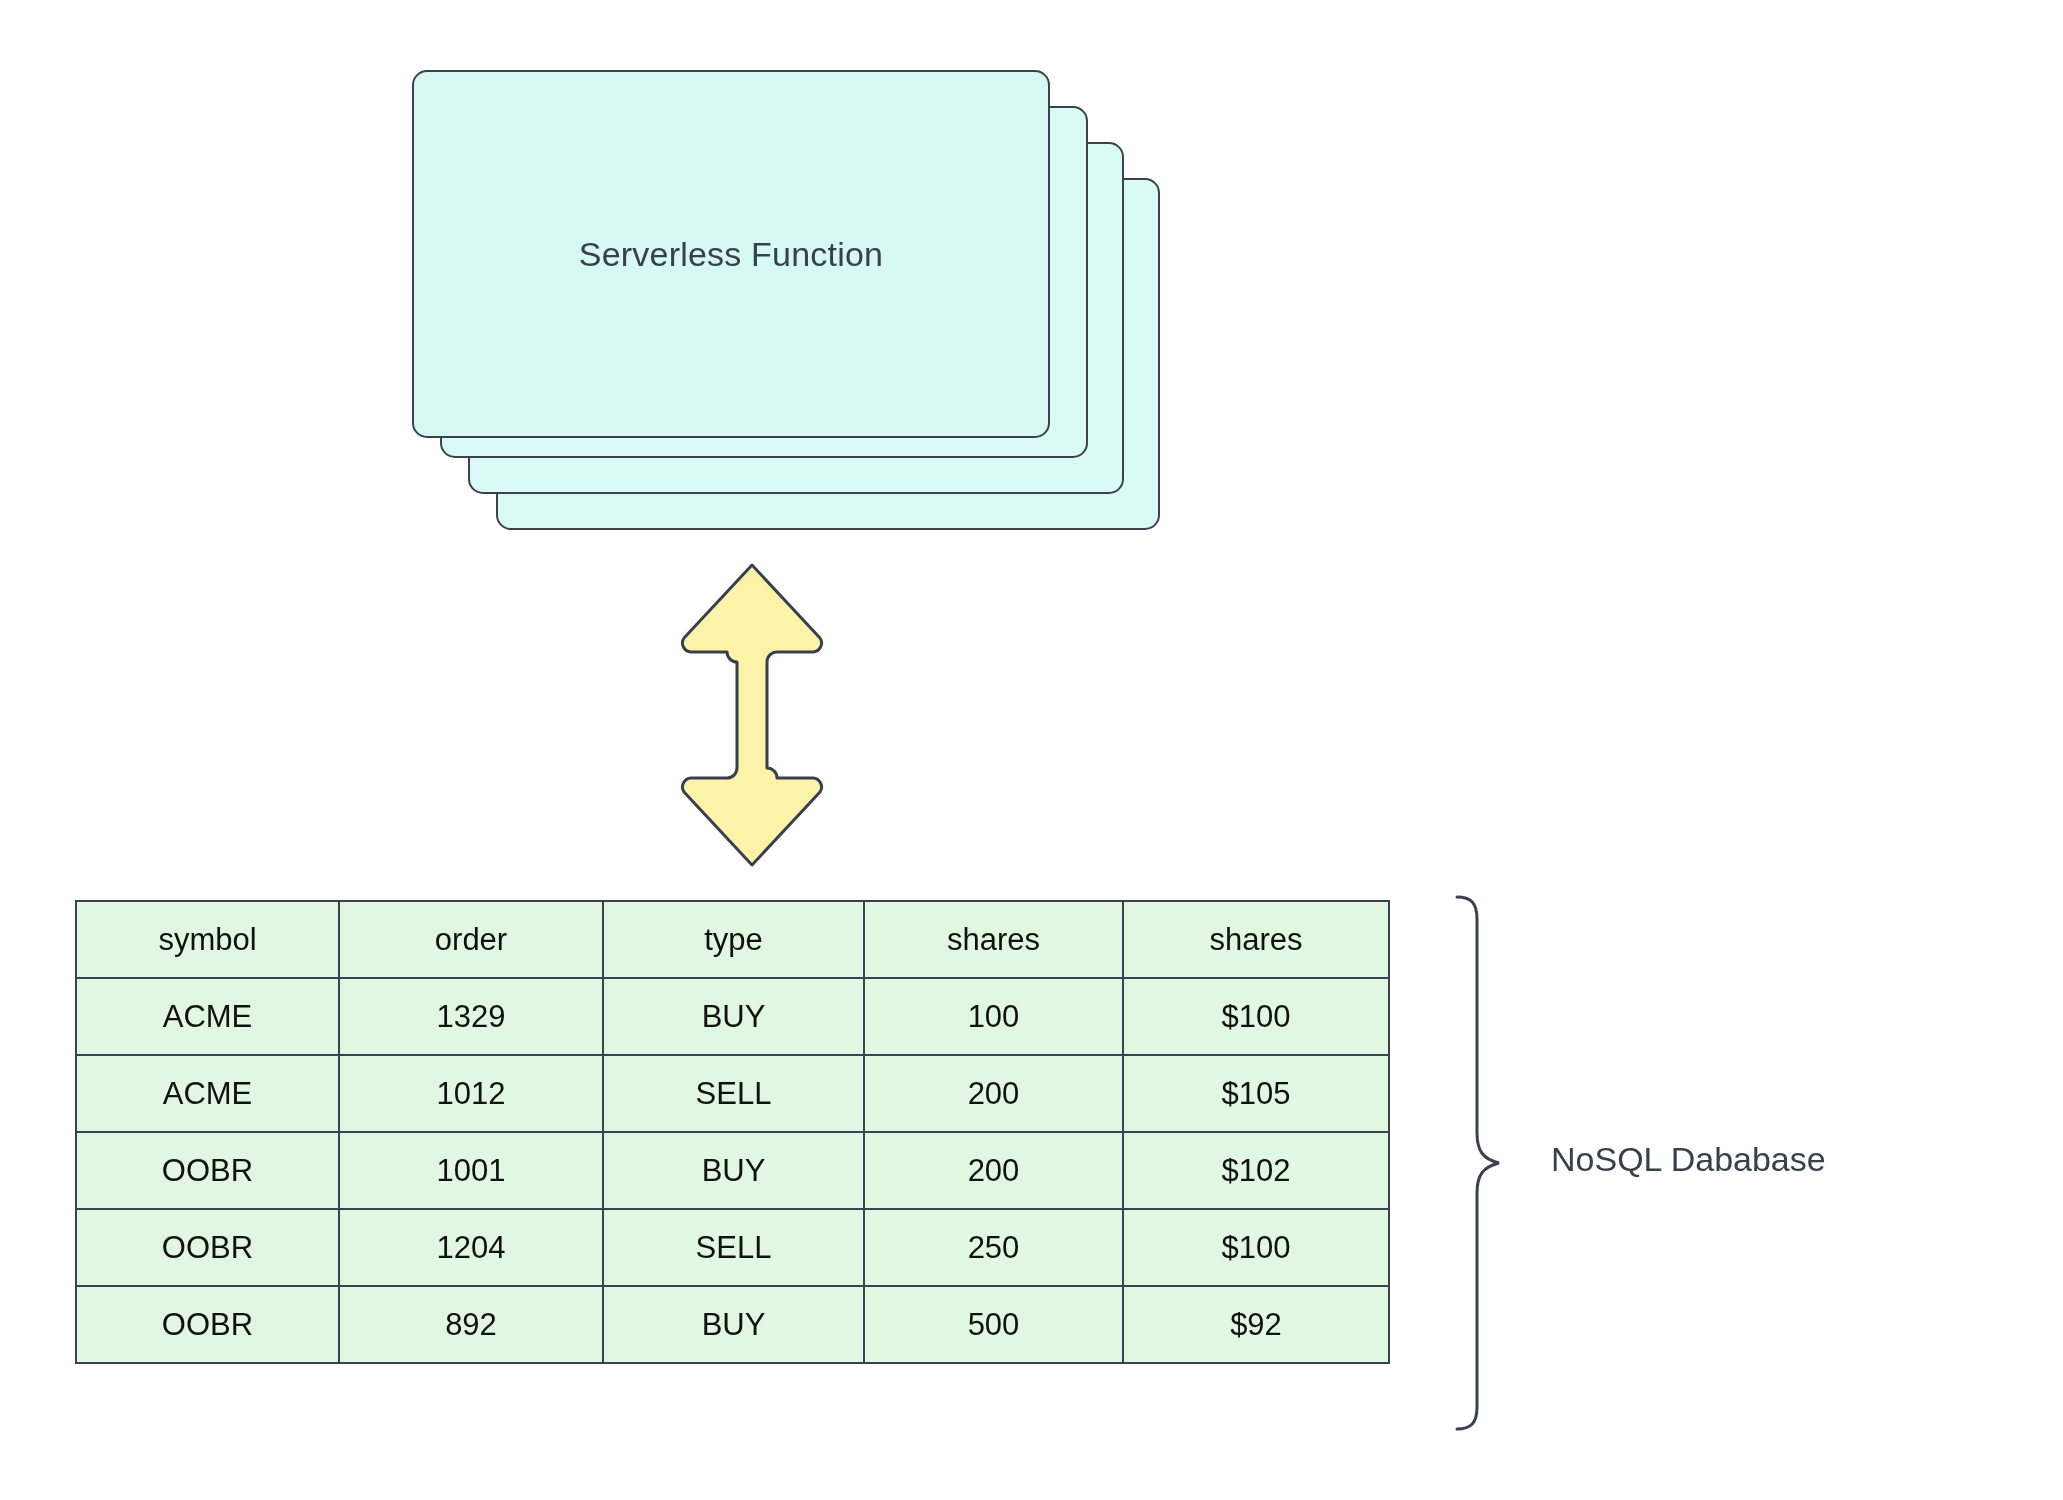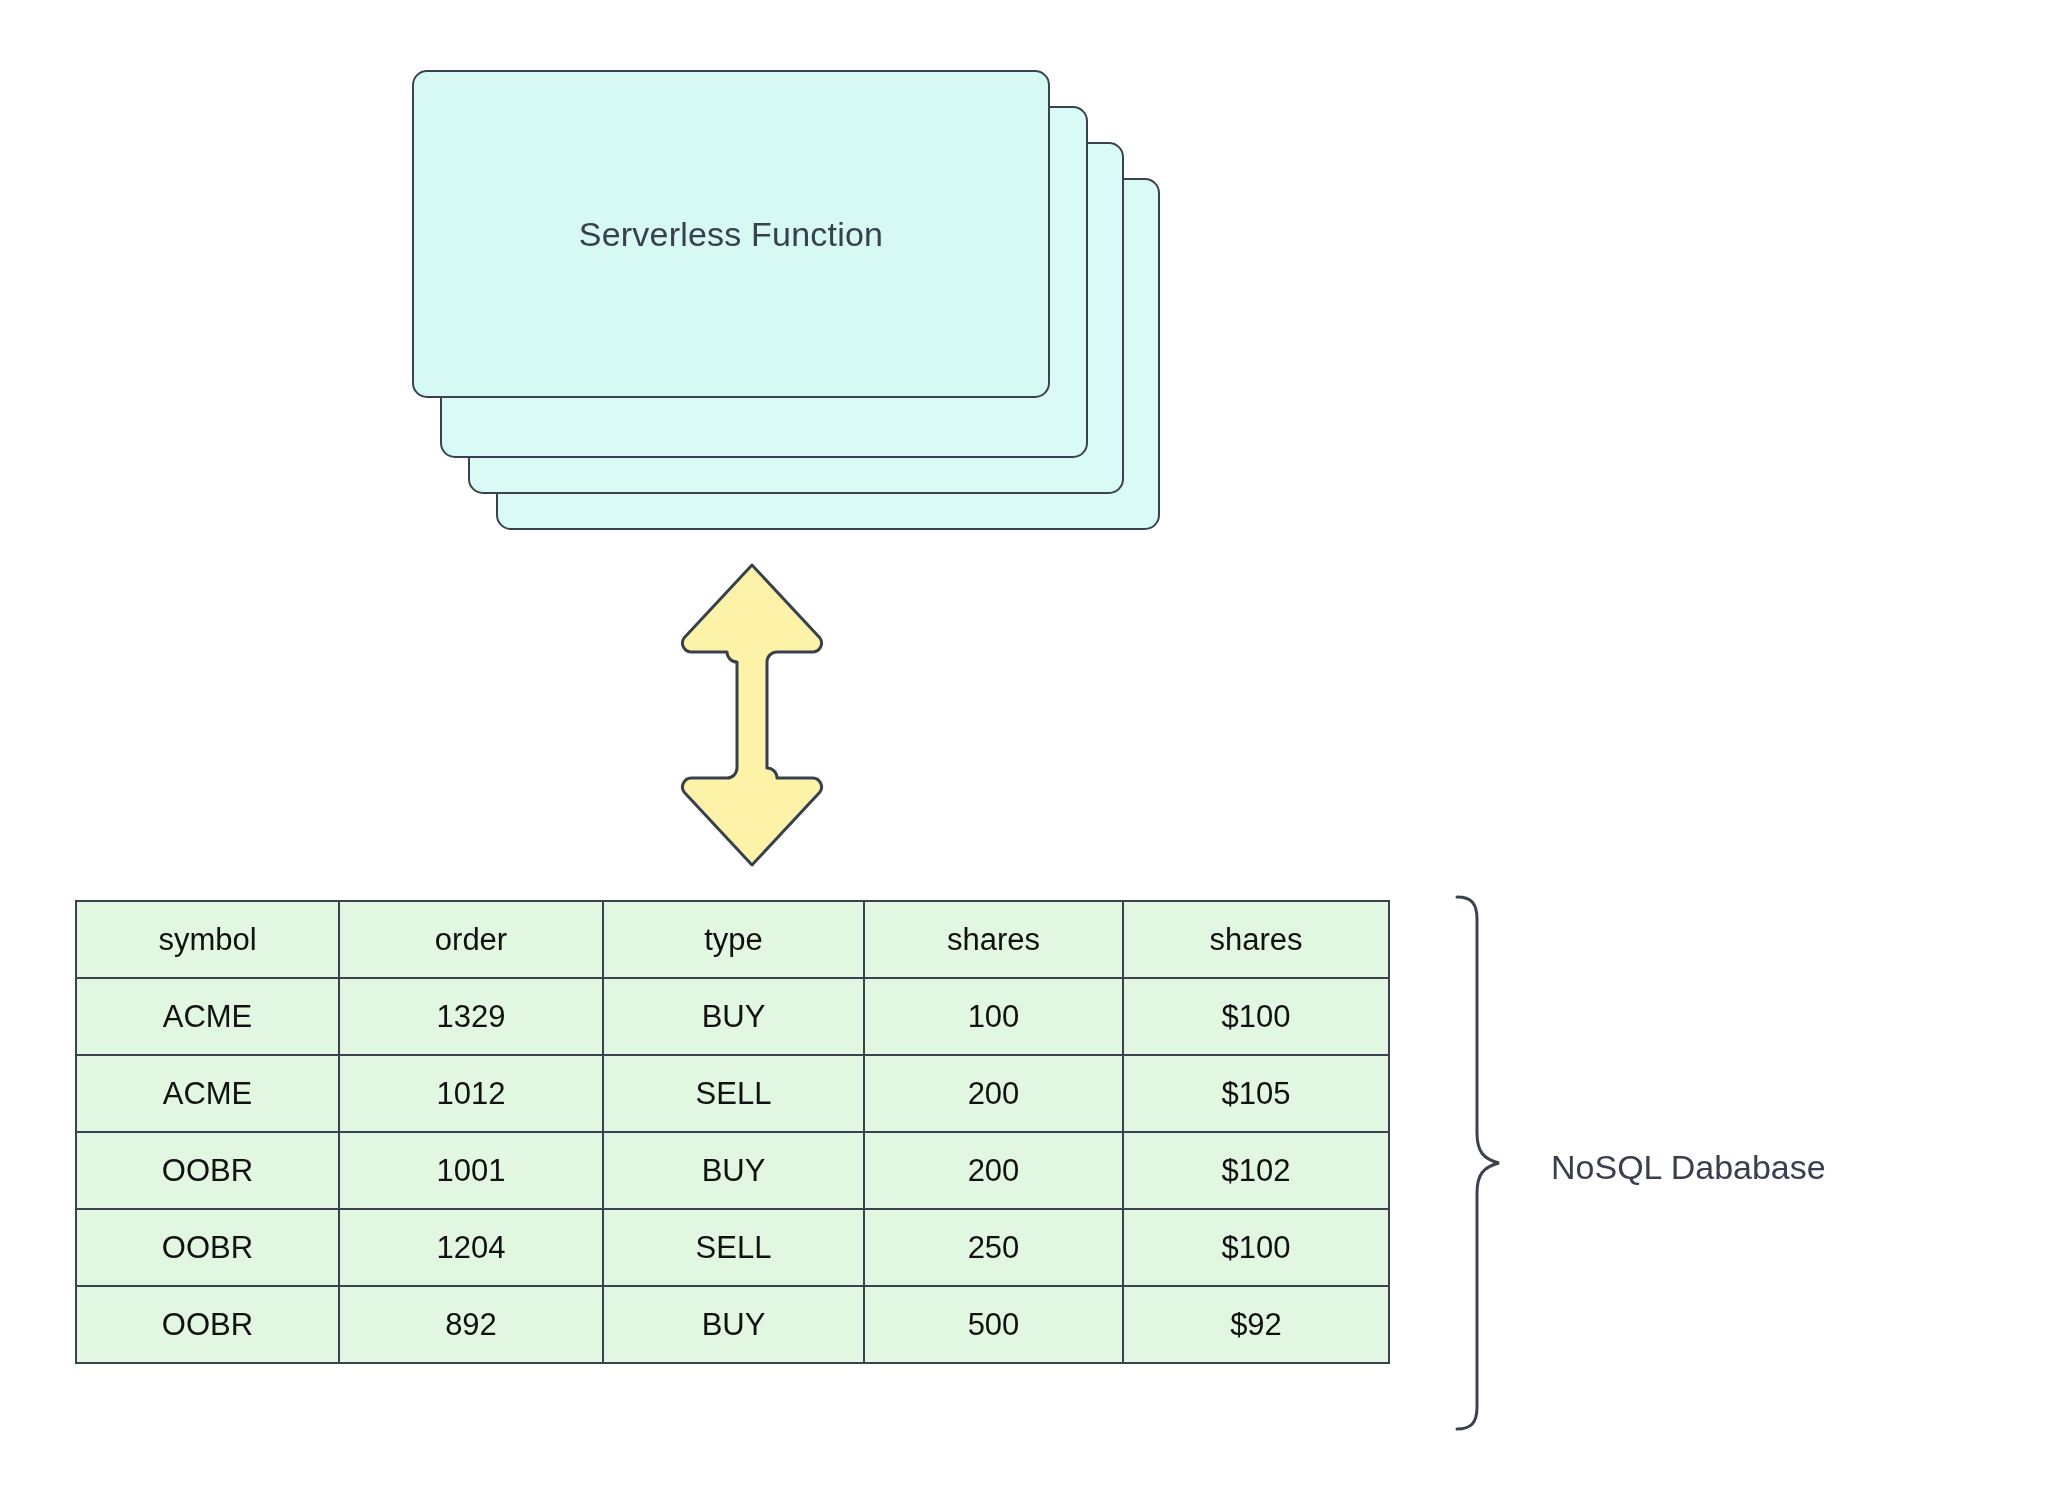--- a/index.html
+++ b/index.html
@@ -28,21 +28,21 @@
     box-sizing: border-box;
     border: 2.5px solid #3a4250;
     border-radius: 15px;
     background: #d6f9f4;
   }
   .stack-card.back { background: #d9faf5; }
   #stack-card-4 { left: 496px; top: 178px; width: 664px; height: 352px; }
   #stack-card-3 { left: 468px; top: 142px; width: 656px; height: 352px; }
   #stack-card-2 { left: 440px; top: 106px; width: 648px; height: 352px; }
   #stack-card-1 {
-    left: 412px; top: 70px; width: 638px; height: 328px;
+    left: 412px; top: 70px; width: 638px; height: 368px;
     display: flex; align-items: center; justify-content: center;
   }
   #card-stack-label {
     font-size: 34px;
     color: #38404e;
     letter-spacing: 0.2px;
     white-space: nowrap;
   }
 
   
@@ -91,21 +91,20 @@
     width: 60px;
     height: 540px;
   }
   #nosql-label {
     position: absolute;
     left: 1551px;
     top: 1140px;
     font-size: 34px;
     color: #38404e;
     white-space: nowrap;
-    margin-top: 8px;
   }
 </style>
 </head>
 <body>
 
 <div id="card-stack">
   <div id="stack-card-4" class="stack-card back"></div>
   <div id="stack-card-3" class="stack-card back"></div>
   <div id="stack-card-2" class="stack-card back"></div>
   <div id="stack-card-1" class="stack-card">

